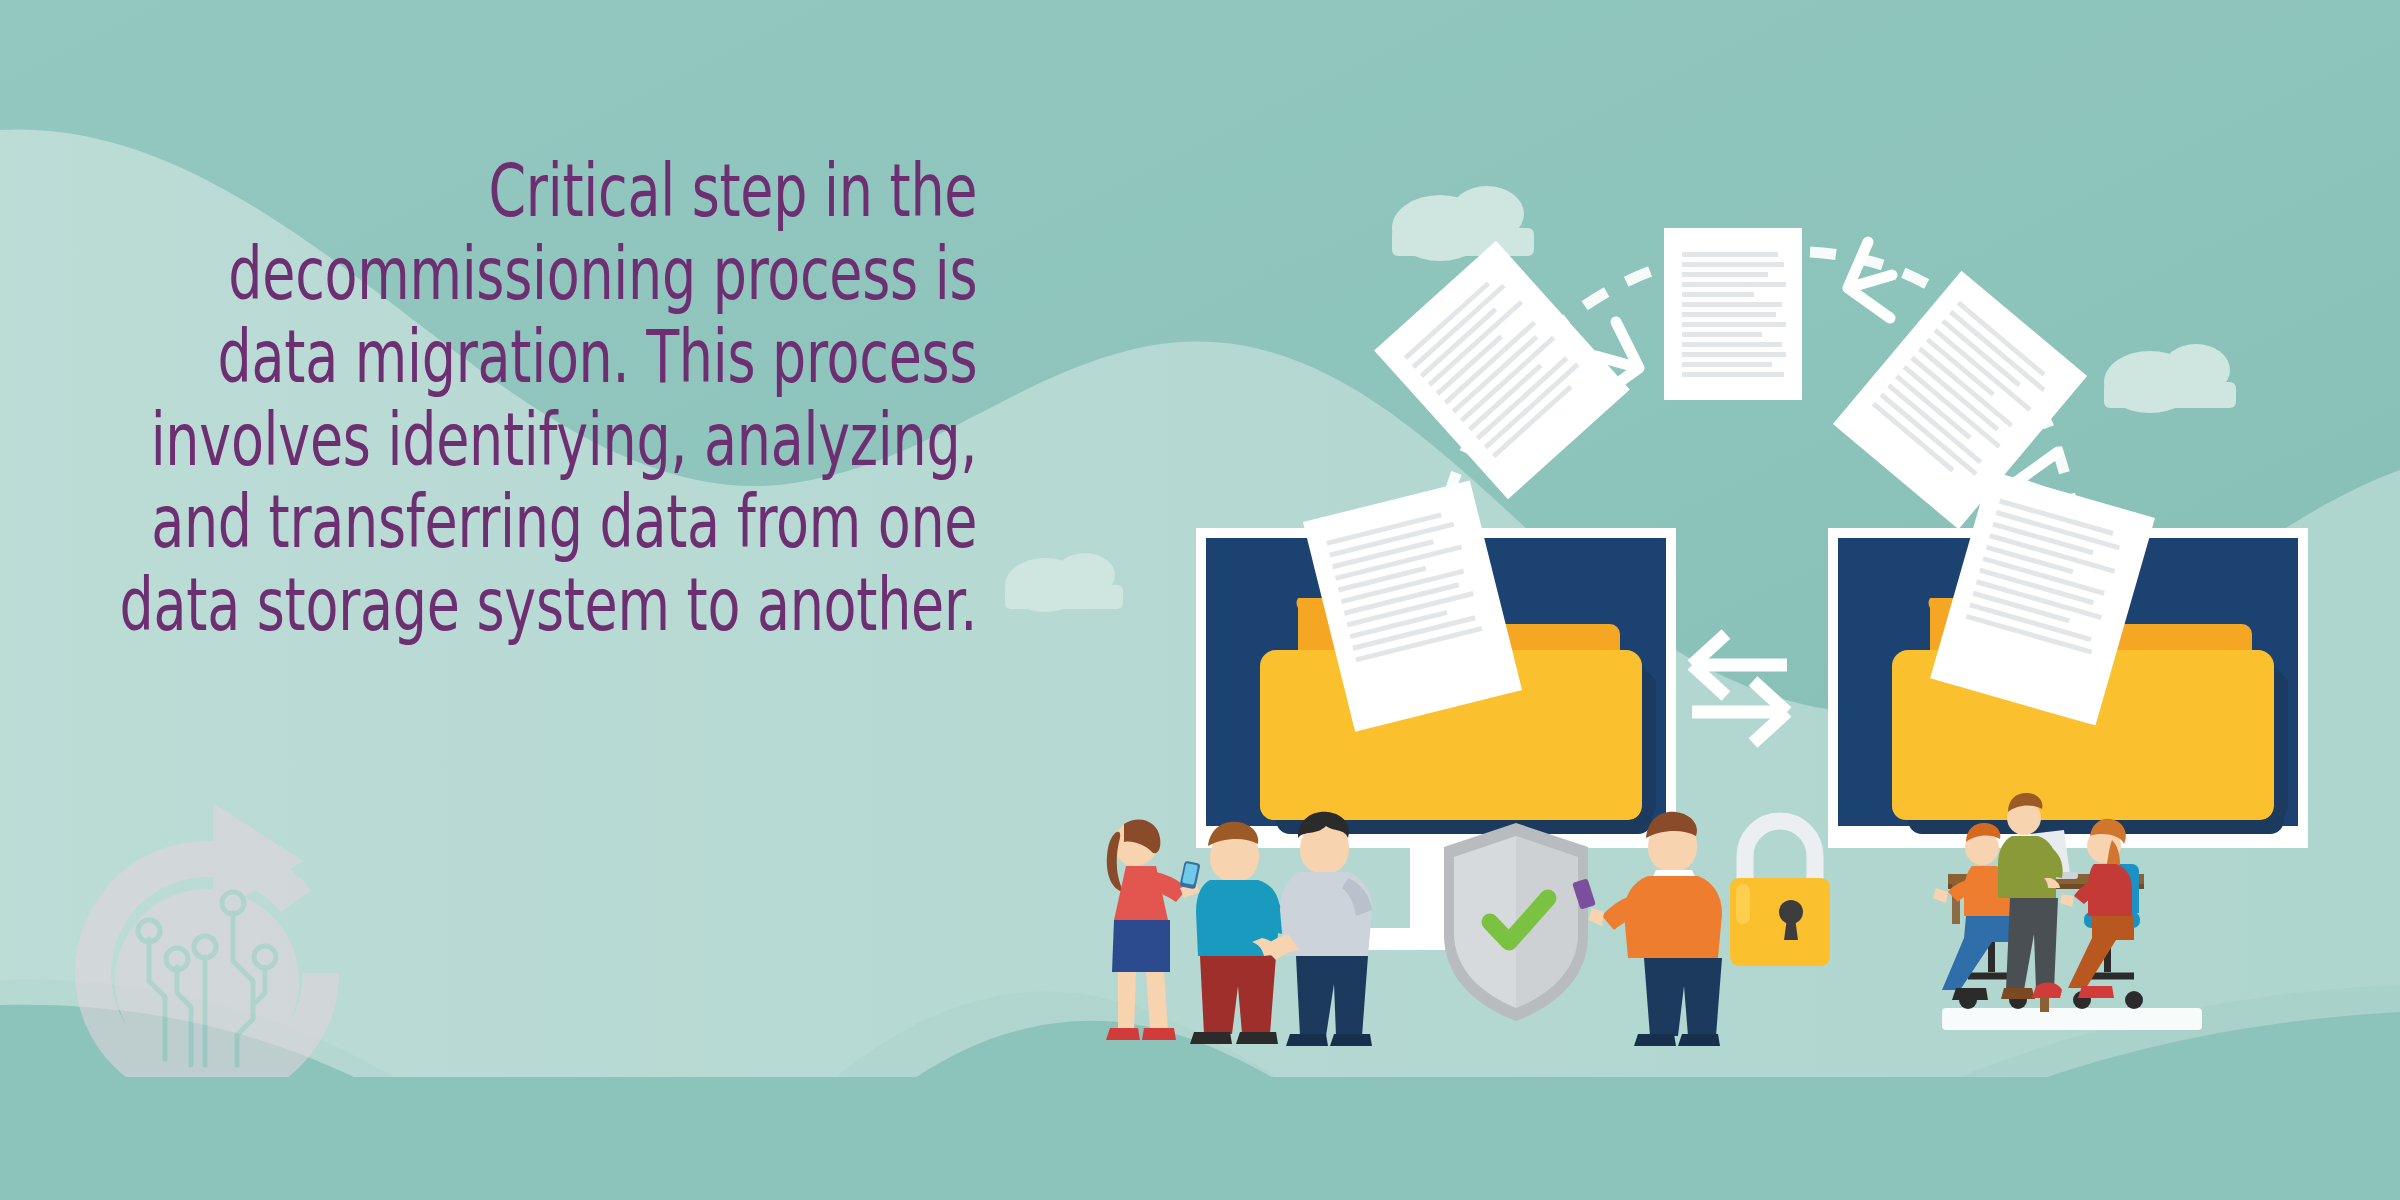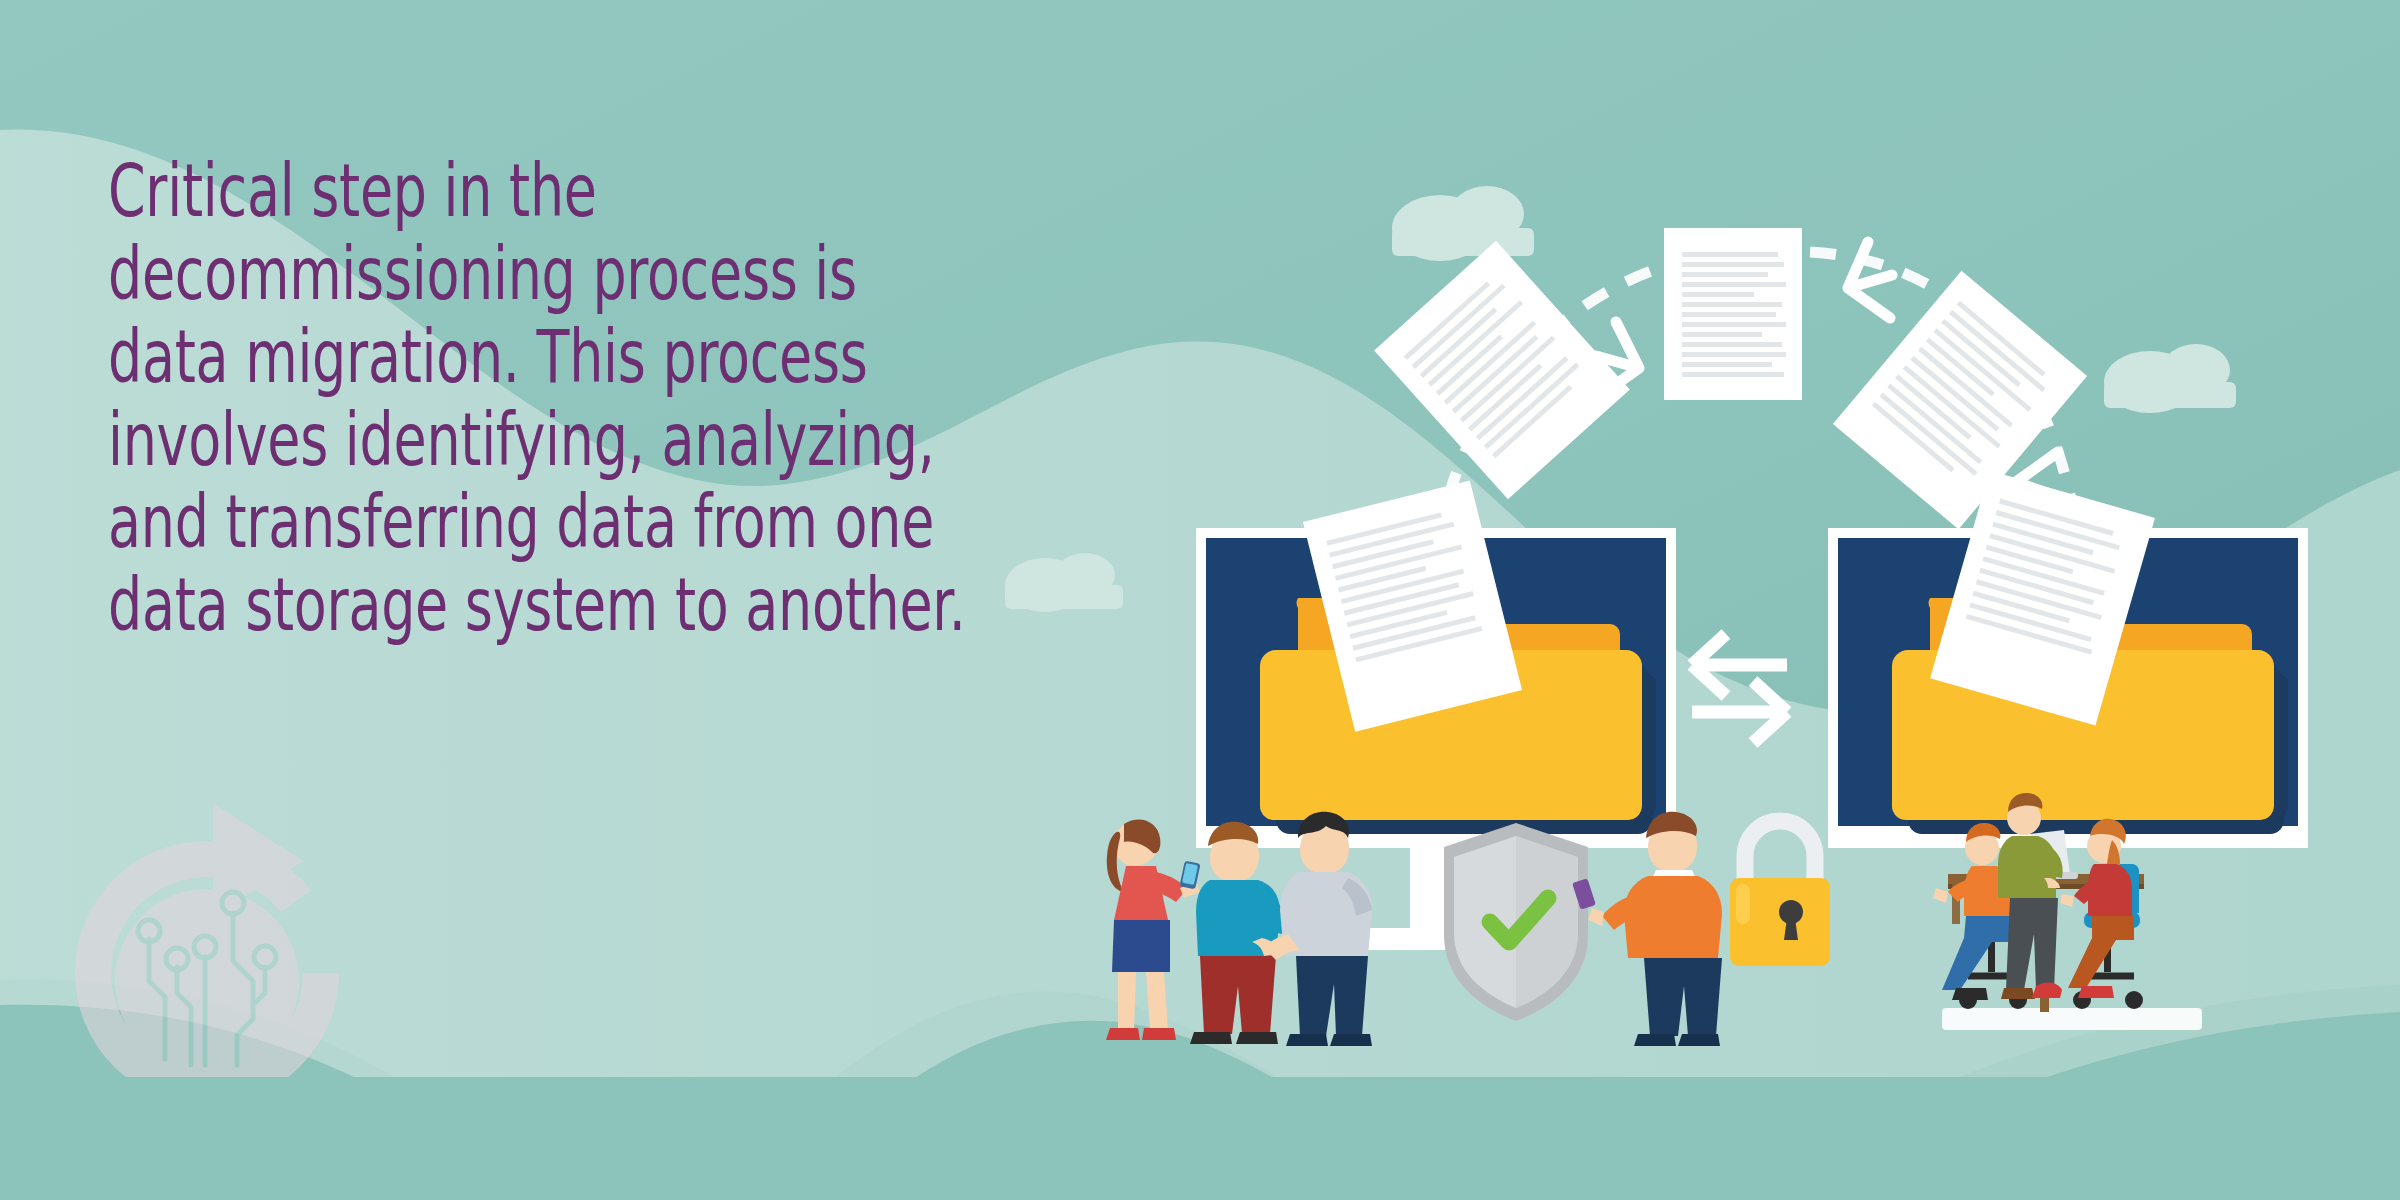--- a/index.html
+++ b/index.html
@@ -2,21 +2,21 @@
 <html><head>
 <meta charset="utf-8">
 <style>
   * { margin:0; padding:0; box-sizing:border-box; }
   html,body { width:2400px; height:1200px; overflow:hidden; }
   body {
     font-family:"Liberation Sans", sans-serif;
     background:#8cc3bb;
     position:relative;
   }
-  #stage { position:absolute; inset:0; width:2400px; height:1077px; overflow:hidden; }
+  #stage { position:absolute; inset:0; width:2400px; height:1077px; overflow:hidden;text-align:right; }
   #bg { position:absolute; inset:0; }
   #art { position:absolute; inset:0; }
 
   .headline {
     position:absolute;
     left:108px;
     top:150px;
     width:1060px;
     color:#6d2f72;
     font-family:"Liberation Sans Narrow","DejaVu Sans Condensed","Liberation Sans", sans-serif;

